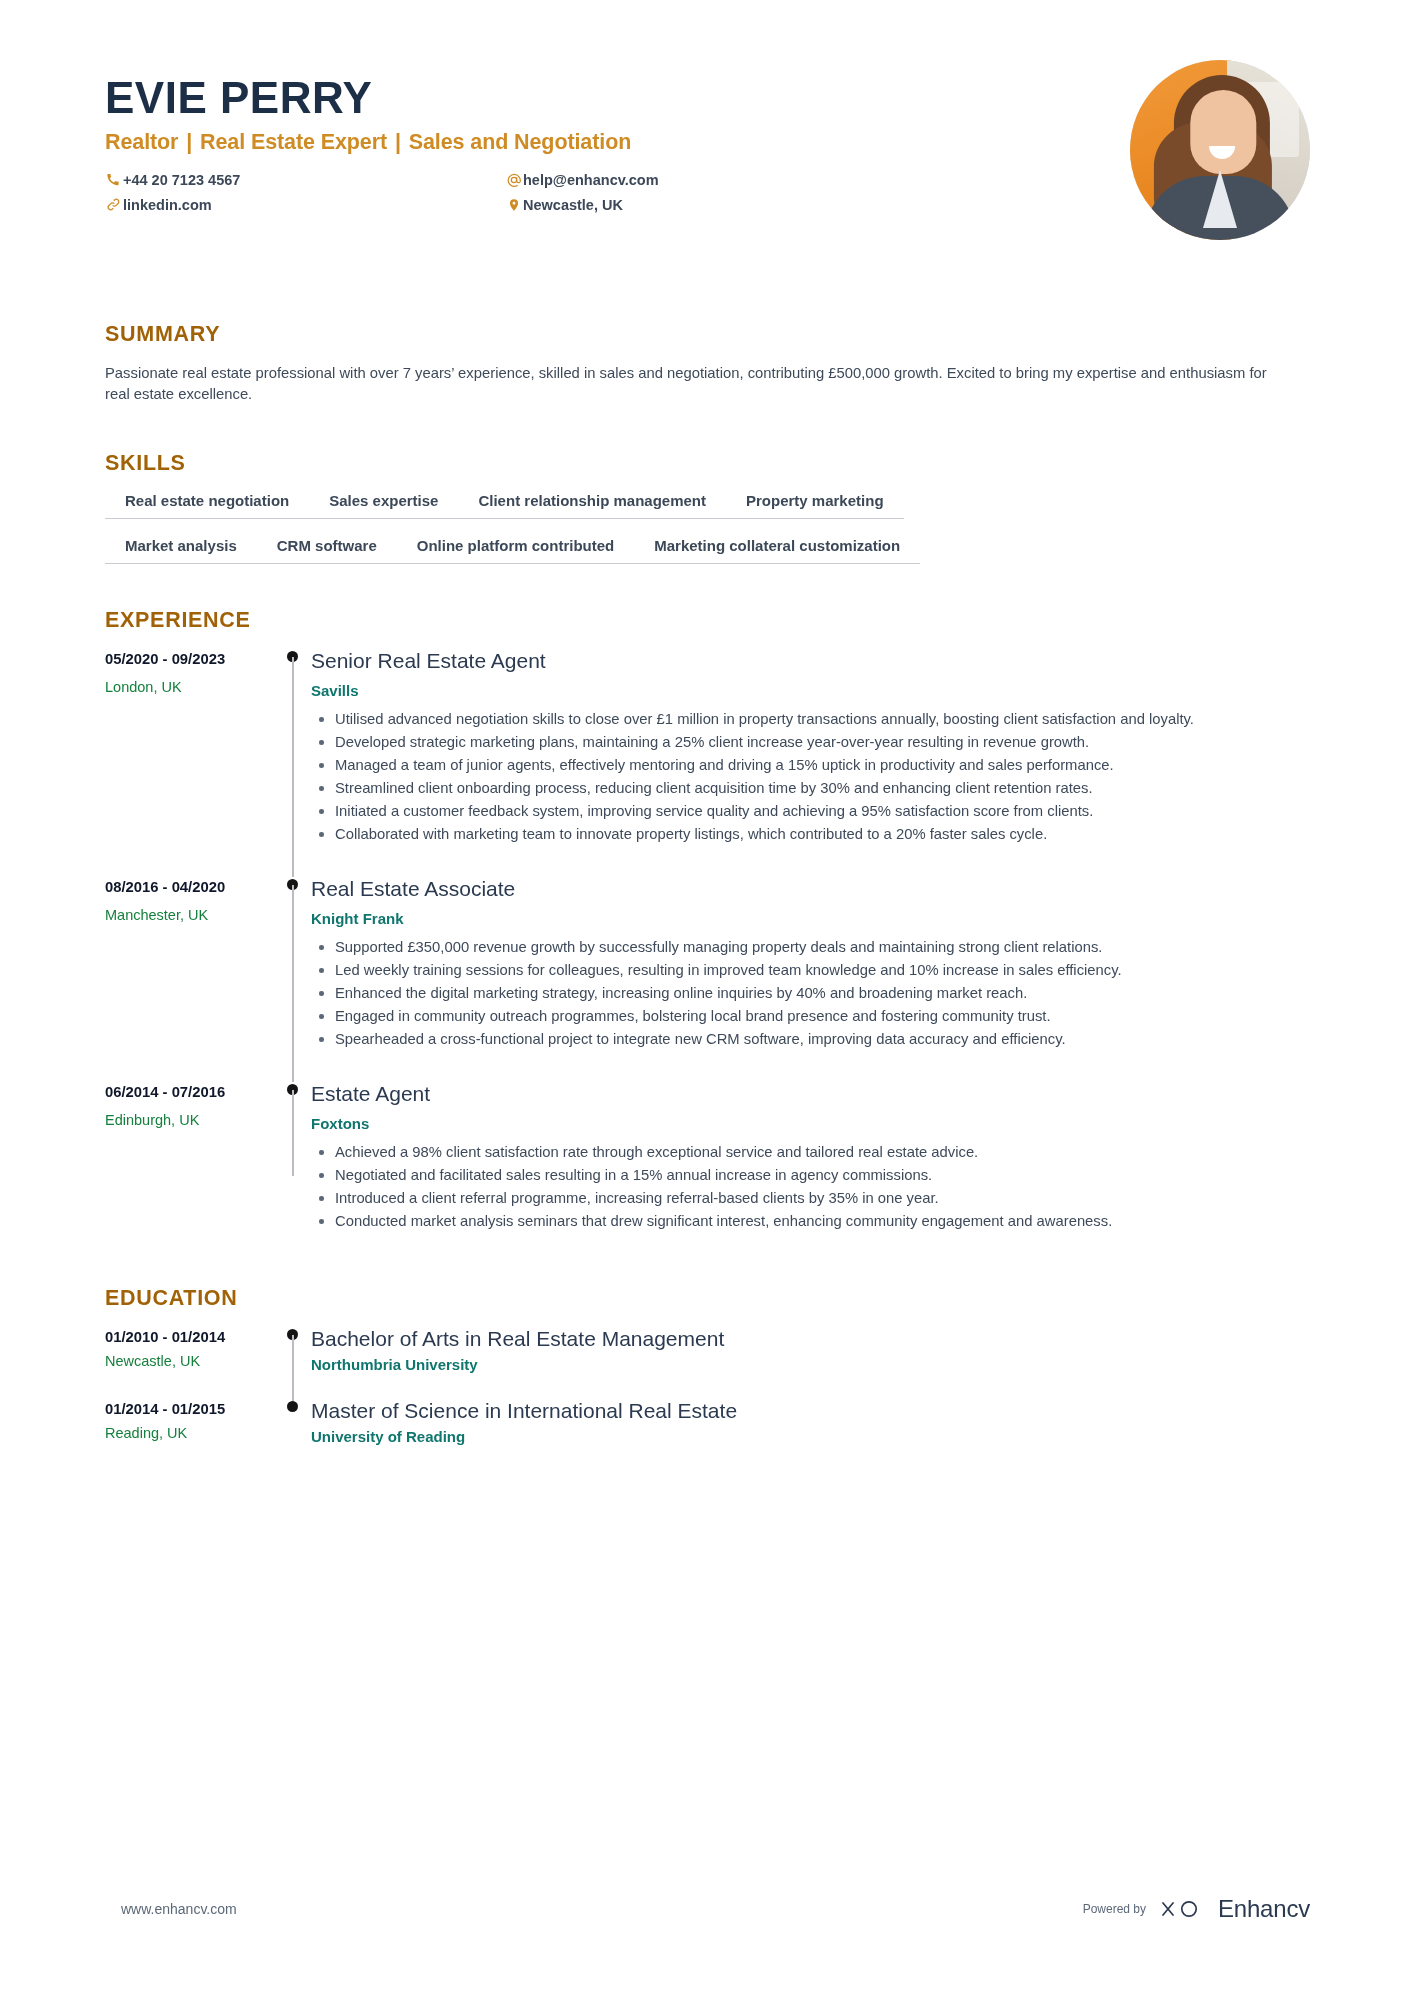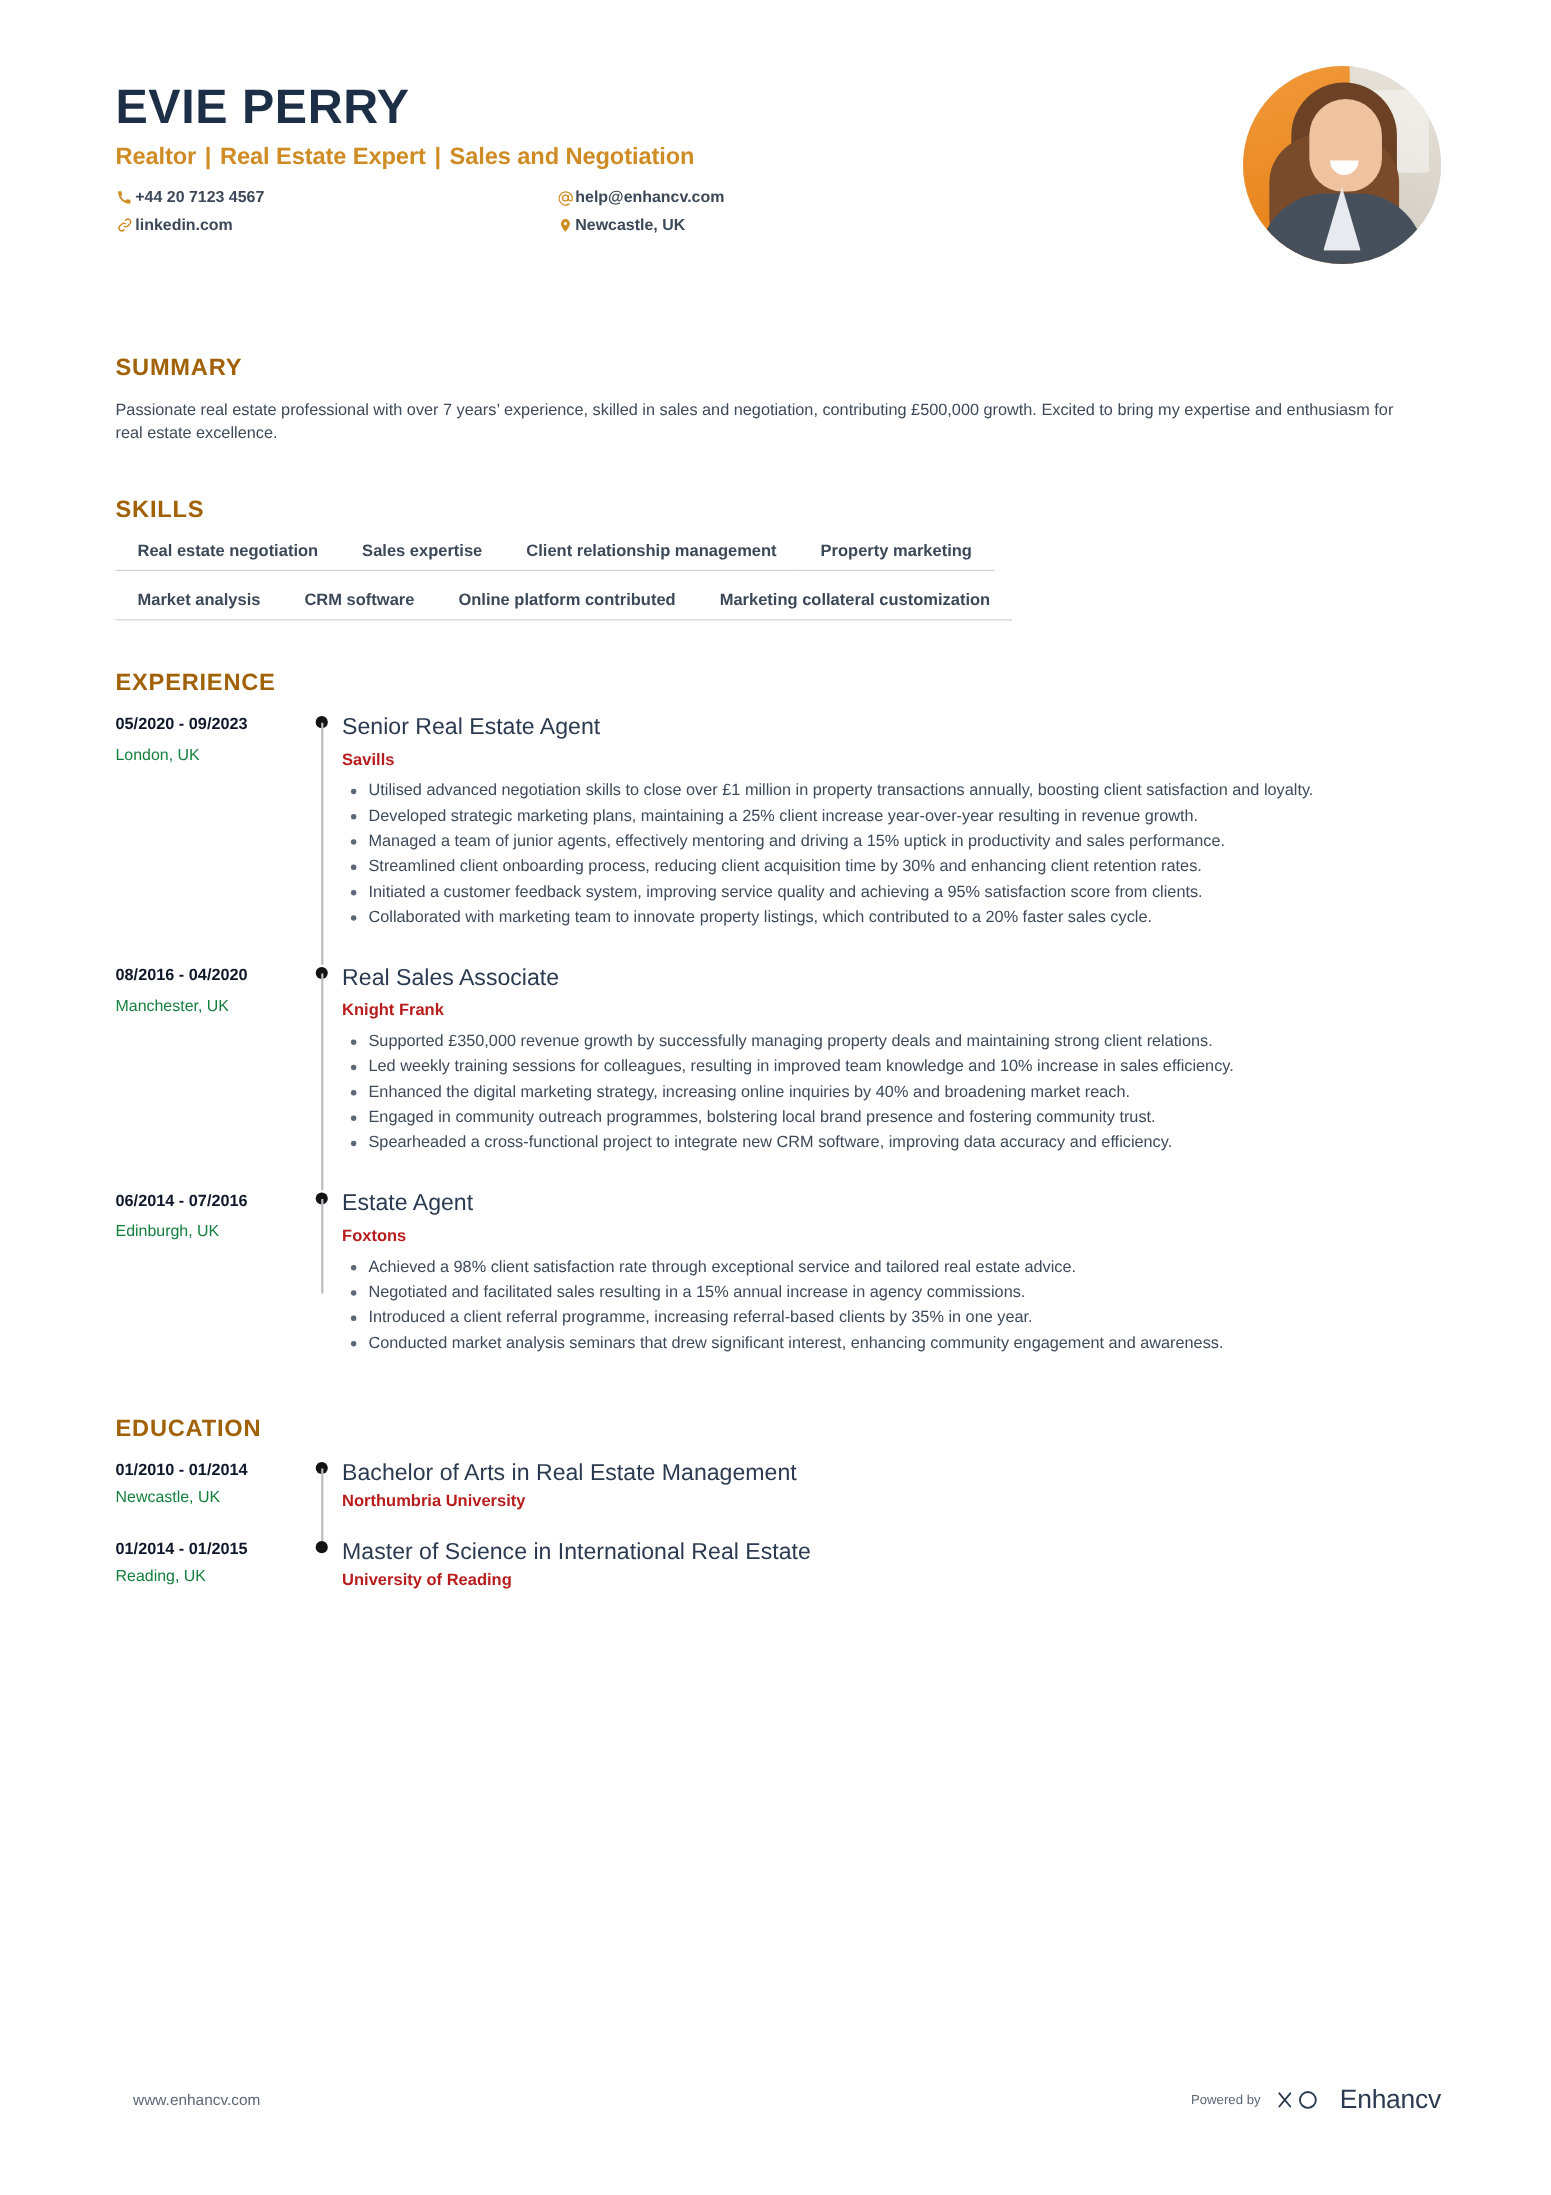--- a/index.html
+++ b/index.html
@@ -212,21 +212,21 @@
   .tl-body { flex: 1 1 auto; padding-bottom: 30px; }
   .job-title {
     font-size: 21px;
     color: #2b3a50;
     margin: 0 0 9px 0;
     font-weight: normal;
   }
   .job-company {
     font-size: 15px;
     font-weight: bold;
-    color: #b91c1c;
+    color: #0f766e;
     margin: 0 0 10px 0;
   }
   ul.bullets {
     margin: 0; padding: 0 0 0 22px;
     list-style: none;
   }
   ul.bullets li {
     position: relative;
     font-size: 14.8px;
     line-height: 1.42;
@@ -384,21 +384,21 @@
     <div class="tl-entry">
       <div class="tl-left">
         <div class="tl-date">08/2016 - 04/2020</div>
         <div class="tl-loc">Manchester, UK</div>
       </div>
       <div class="tl-rail">
         <div class="dot"></div>
         <div class="line"></div>
       </div>
       <div class="tl-body">
-        <h3 class="job-title">Real Sales Associate</h3>
+        <h3 class="job-title">Real Estate Associate</h3>
         <div class="job-company">Knight Frank</div>
         <ul class="bullets">
           <li>Supported £350,000 revenue growth by successfully managing property deals and maintaining strong client relations.</li>
           <li>Led weekly training sessions for colleagues, resulting in improved team knowledge and 10% increase in sales efficiency.</li>
           <li>Enhanced the digital marketing strategy, increasing online inquiries by 40% and broadening market reach.</li>
           <li>Engaged in community outreach programmes, bolstering local brand presence and fostering community trust.</li>
           <li>Spearheaded a cross-functional project to integrate new CRM software, improving data accuracy and efficiency.</li>
         </ul>
       </div>
     </div>

